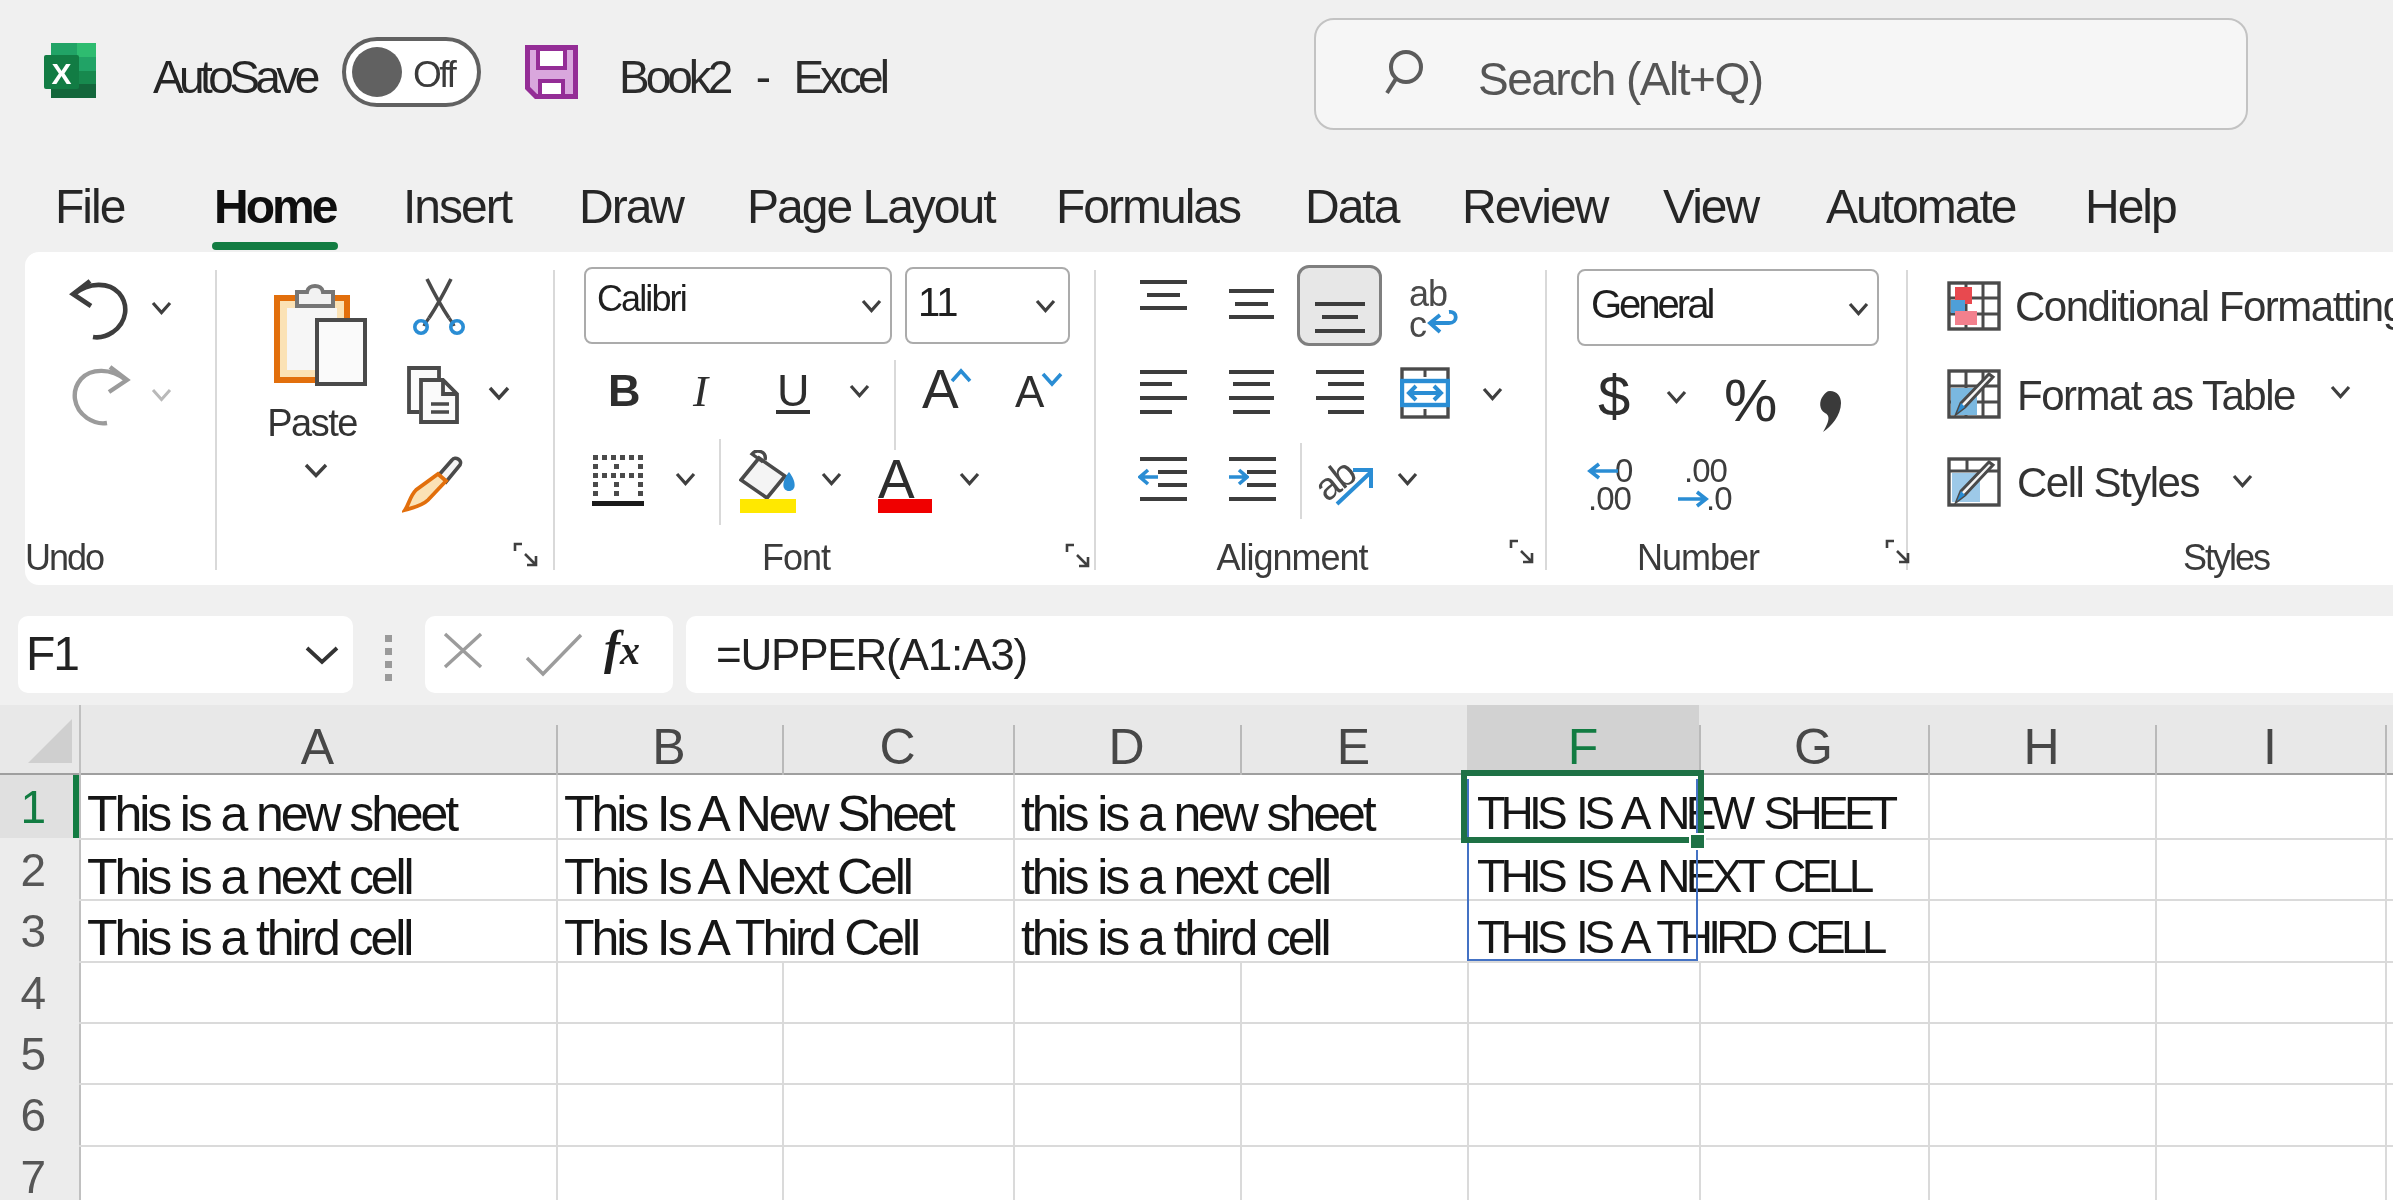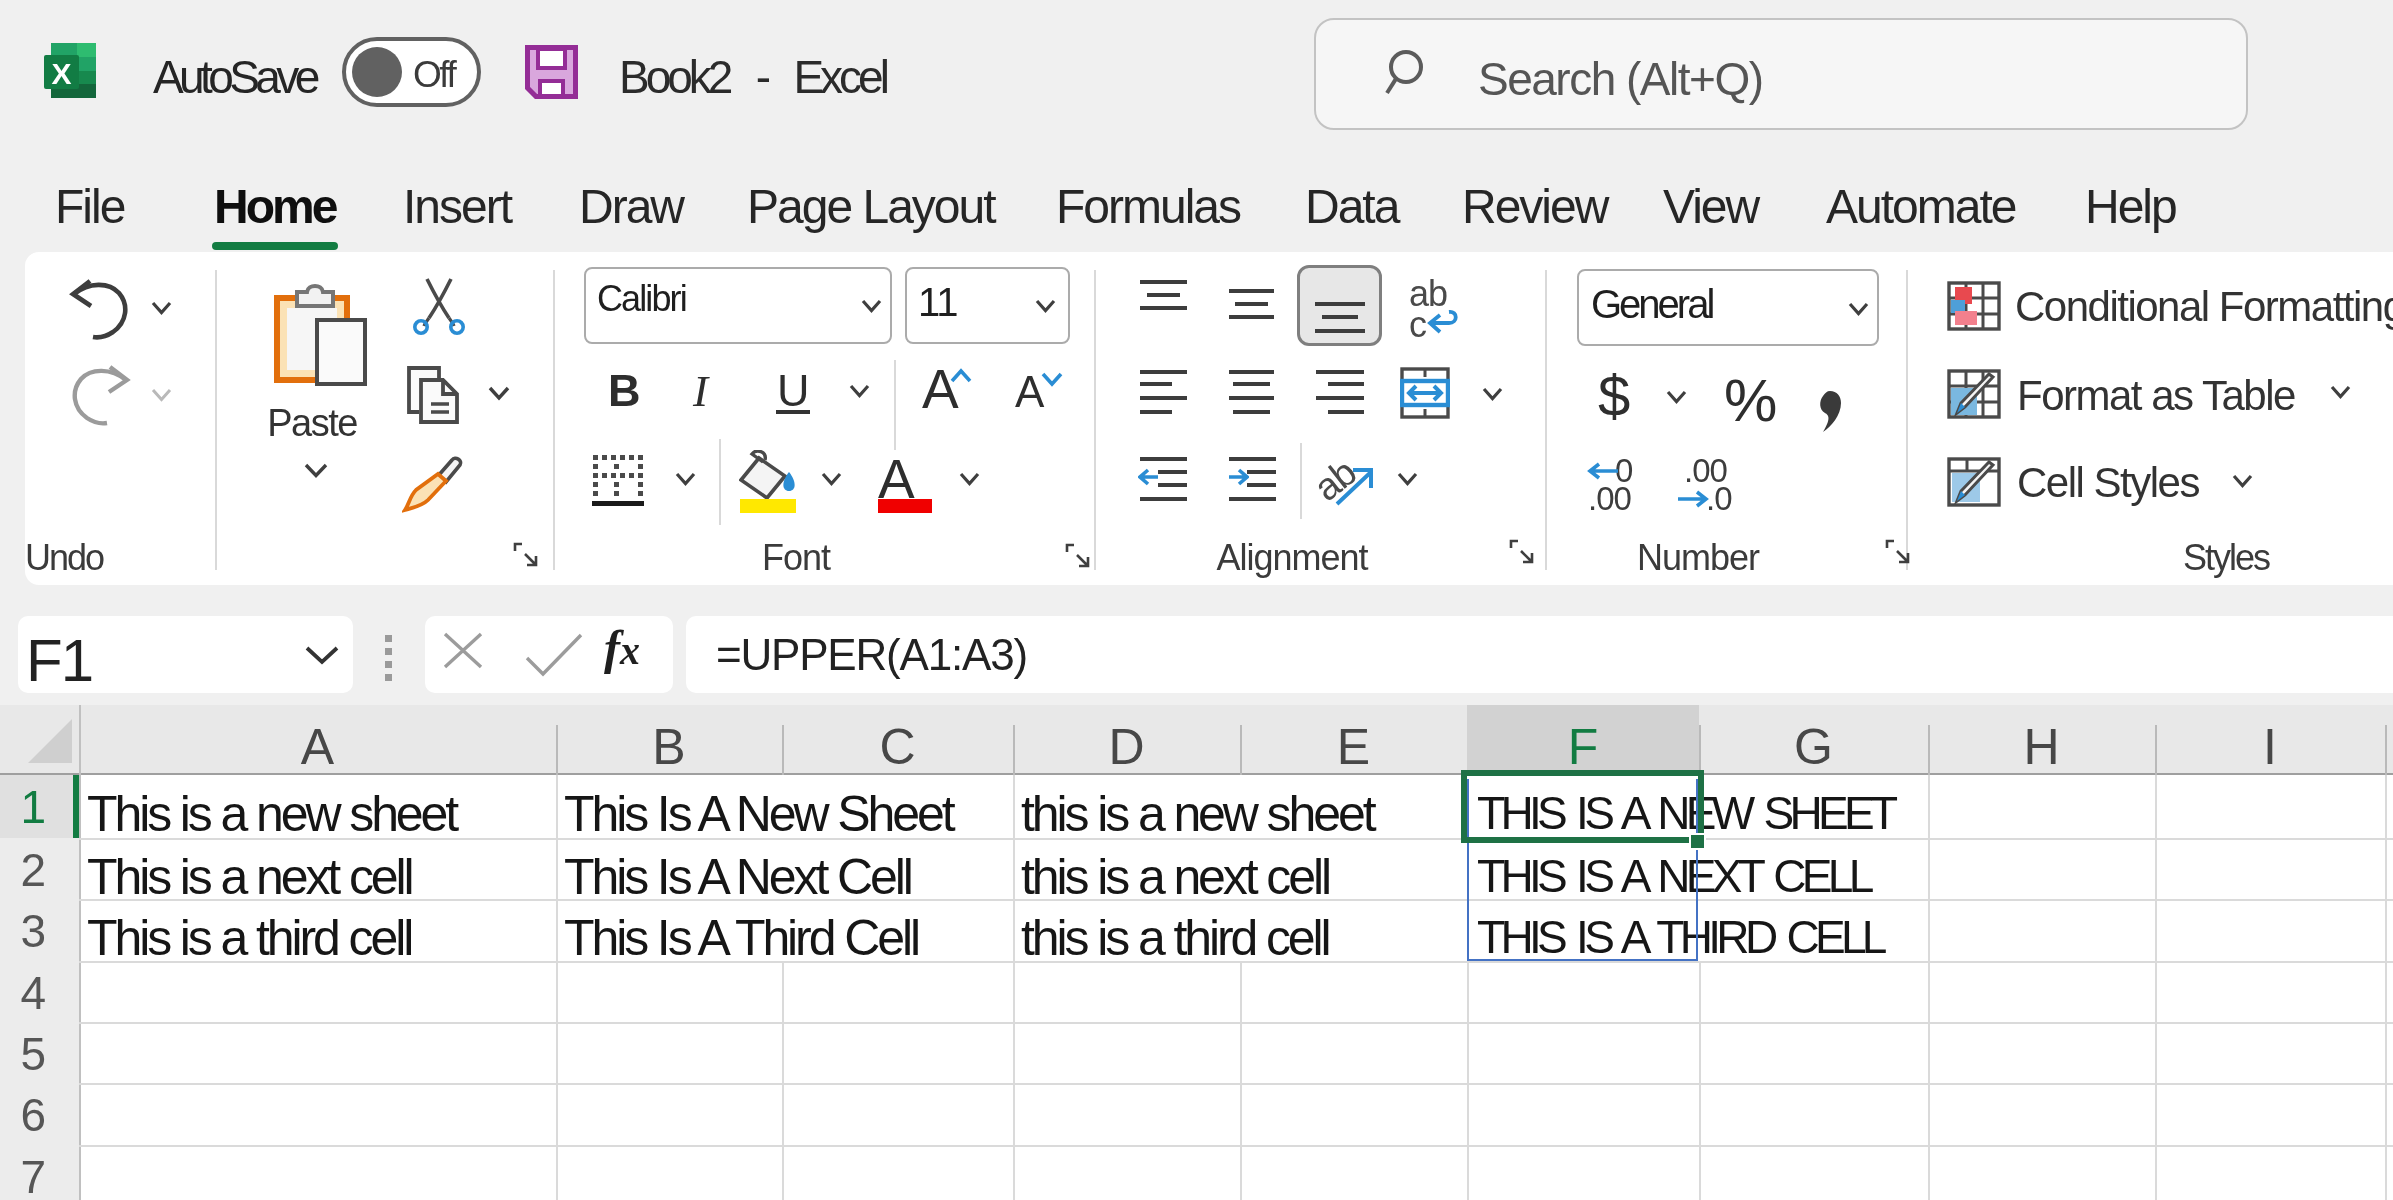--- a/index.html
+++ b/index.html
@@ -330,21 +330,21 @@
 
   <div class="abs" style="left:0px;top:285px;width:190px;text-align:left;font-size:36px;letter-spacing:-2px;color:#3b3b3b;">Undo</div>
   <div class="abs" style="left:528px;top:285px;width:486px;text-align:center;font-size:36px;letter-spacing:-1px;color:#3b3b3b;">Font</div>
   <div class="abs" style="left:1069px;top:285px;width:396px;text-align:center;font-size:36px;letter-spacing:-1px;color:#3b3b3b;">Alignment</div>
   <div class="abs" style="left:1520px;top:285px;width:306px;text-align:center;font-size:36px;letter-spacing:-1px;color:#3b3b3b;">Number</div>
   <div class="abs" style="left:1881px;top:285px;width:640px;text-align:center;font-size:36px;letter-spacing:-2px;color:#3b3b3b;">Styles</div>
 </div>
 
 <div class="abs" id="formulabar" style="left:0;top:600px;width:2393px;height:105px;">
   <div class="abs" style="left:18px;top:16px;width:335px;height:77px;background:#fff;border-radius:10px;"></div>
-  <div class="abs" style="left:26px;top:26px;font-size:60px;letter-spacing:-2px;color:#222;">F1</div>
+  <div class="abs" style="left:26px;top:26px;font-size:48px;letter-spacing:-2px;color:#222;">F1</div>
   <svg class="abs" style="left:304px;top:45px;" width="36" height="21" viewBox="0 0 36 21">
       <path d="M3 3 L18 17 L33 3" fill="none" stroke="#333" stroke-width="3.8"></path>
     </svg>
   <div class="abs" style="left:385px;top:35px;width:7px;height:7px;background:#9a9a9a;"></div>
   <div class="abs" style="left:385px;top:48px;width:7px;height:7px;background:#9a9a9a;"></div>
   <div class="abs" style="left:385px;top:61px;width:7px;height:7px;background:#9a9a9a;"></div>
   <div class="abs" style="left:385px;top:74px;width:7px;height:7px;background:#9a9a9a;"></div>
   <div class="abs" style="left:425px;top:16px;width:248px;height:77px;background:#fff;border-radius:10px;"></div>
   <svg class="abs" style="left:441px;top:30px;" width="44" height="41" viewBox="0 0 44 41">
       <path d="M4 4 L40 37 M40 4 L4 37" stroke="#9c9c9c" stroke-width="3.4" fill="none"></path>

